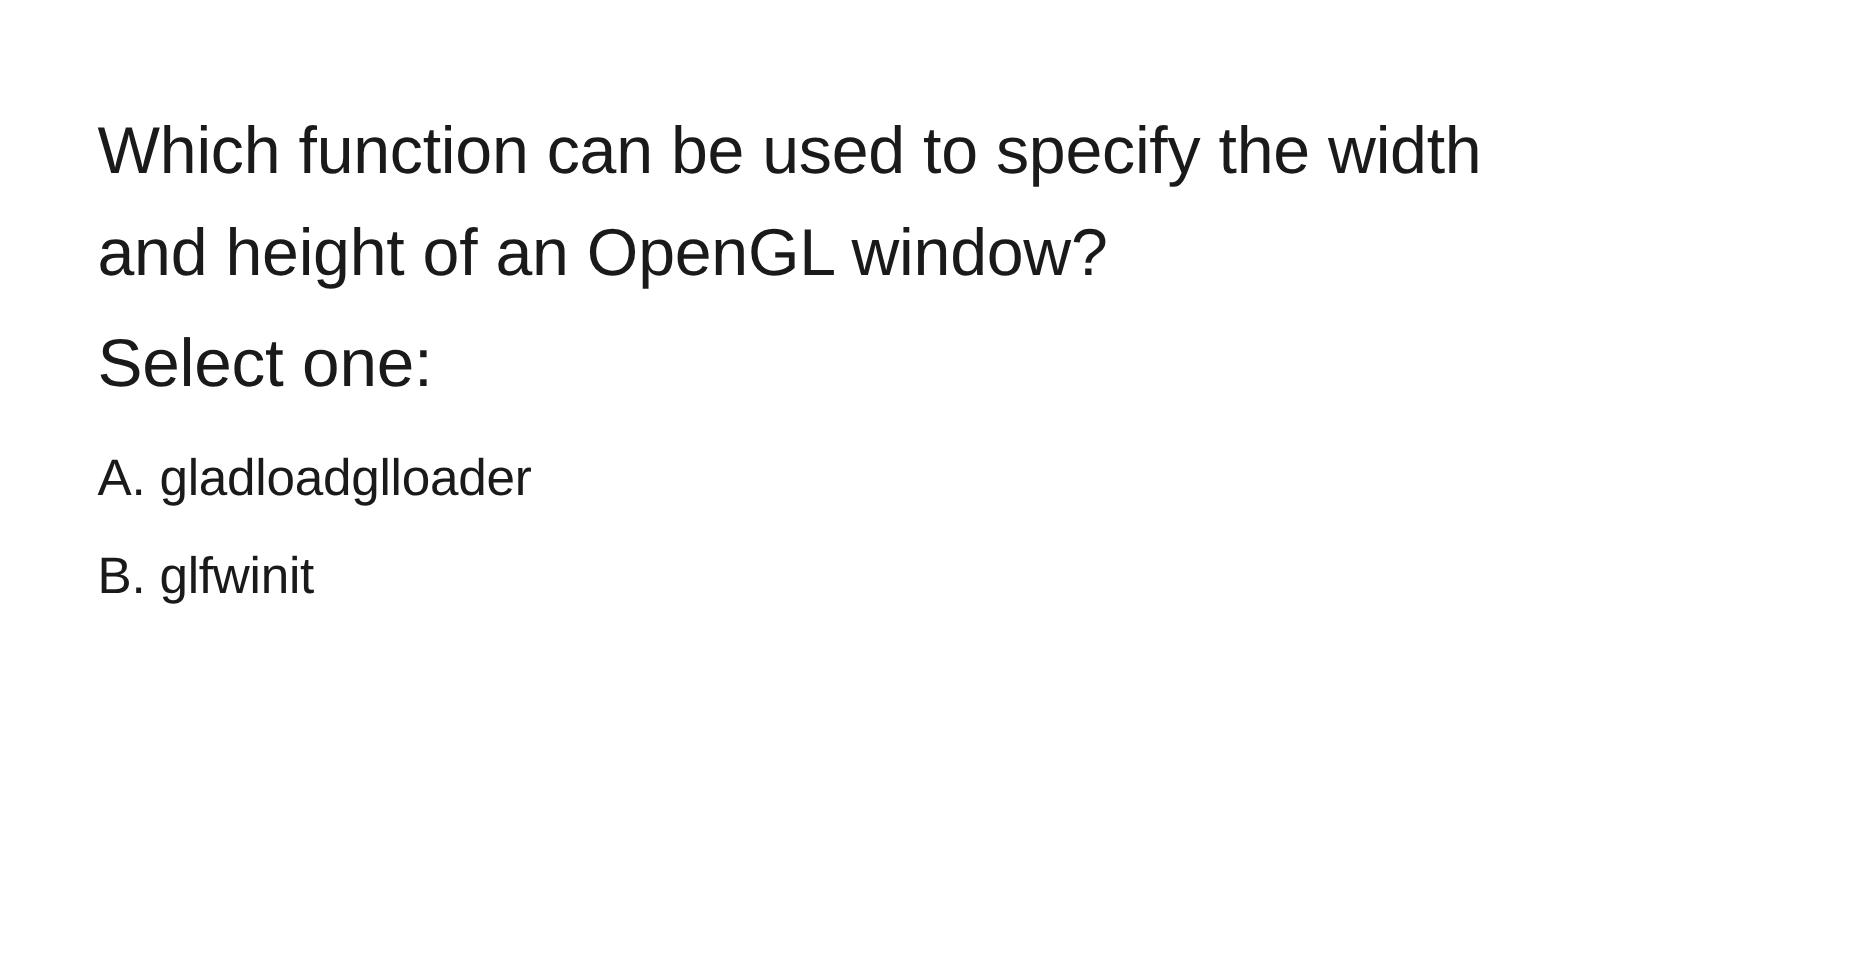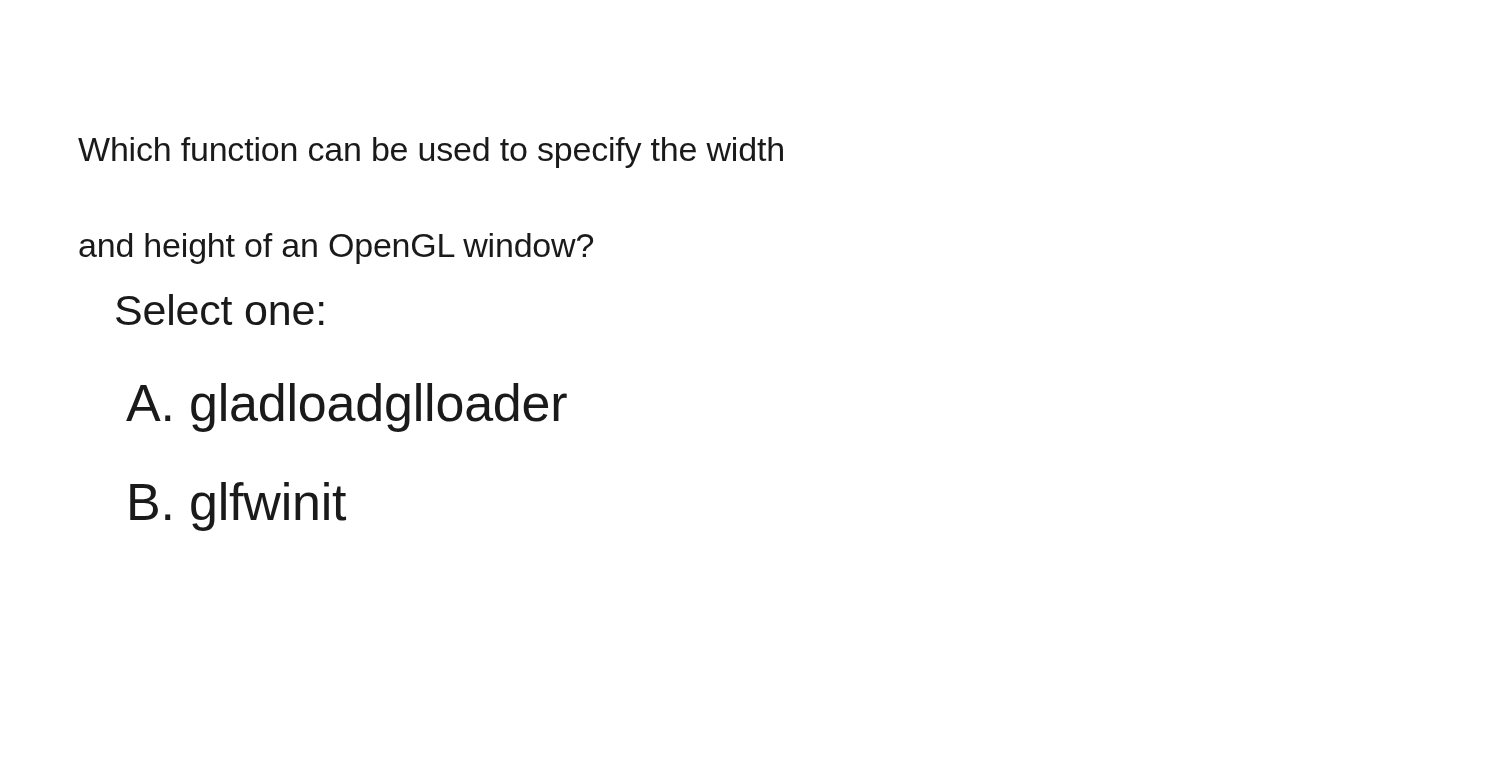--- a/index.html
+++ b/index.html
@@ -11,43 +11,40 @@
       width: 1500px;
       height: 776px;
       background: #ffffff;
       font-family: -apple-system, BlinkMacSystemFont, "Segoe UI", Helvetica, Arial, sans-serif;
       color: #1a1a1a;
     }
     .content {
       padding: 80px 78px 0 78px;
     }
     .question-line {
-      font-size: 34px;
+      font-size: 53px;
       line-height: 1.55;
       font-weight: 400;
       letter-spacing: -0.2px;
-      margin-top: 43px;
     }
     .select-one {
-      font-size: 43px;
+      font-size: 54px;
       line-height: 1.55;
       font-weight: 400;
       letter-spacing: -0.2px;
       margin-top: 6px;
-      margin-left: 36px;
     }
     .options {
       margin-top: 10px;
     }
     .option {
-      font-size: 52px;
+      font-size: 41px;
       line-height: 1.9;
       font-weight: 400;
       letter-spacing: -0.2px;
-      margin-left: 48px;
     }
     .option .label {
       display: inline;
     }
     .option .value {
       display: inline;
     }
   </style>
 </head>
 <body>

